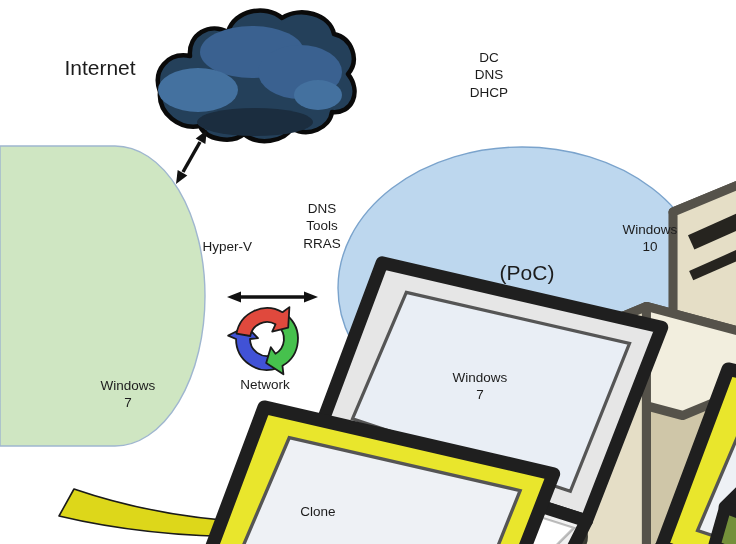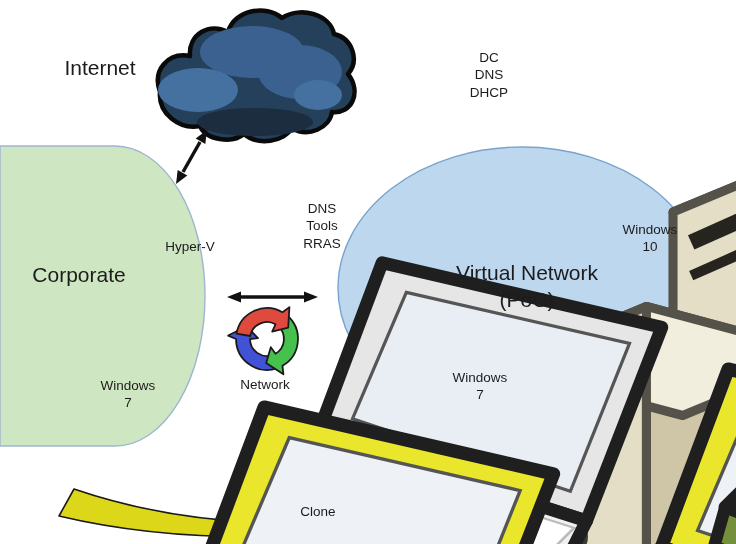--- a/index.html
+++ b/index.html
@@ -114,29 +114,27 @@
     <g transform="translate(267,339)" stroke="#1a1a1a" stroke-width="1.8" stroke-linejoin="round">
       <path transform="rotate(240)" fill="#4152d6" d="M-30.5,-5.4 A31,31 0 0 1 15.5,-26.8 L22.4,-31.9 L21.2,-11.3 L5.2,-7.4 L8.5,-14.7 A17,17 0 0 0 -16.7,-3 Z"></path>
       <path transform="rotate(120)" fill="#46c14d" d="M-30.5,-5.4 A31,31 0 0 1 15.5,-26.8 L22.4,-31.9 L21.2,-11.3 L5.2,-7.4 L8.5,-14.7 A17,17 0 0 0 -16.7,-3 Z"></path>
       <path transform="rotate(0)" fill="#e0493d" d="M-30.5,-5.4 A31,31 0 0 1 15.5,-26.8 L22.4,-31.9 L21.2,-11.3 L5.2,-7.4 L8.5,-14.7 A17,17 0 0 0 -16.7,-3 Z"></path>
     </g>
   </svg>
 
   <div class="lbl lbl-big" style="left:40px;top:54px;width:120px;">Internet</div>
 
   <div class="lbl lbl-big" style="left:4px;top:261px;width:150px;">
-    <div>Corporate</div>
   </div>
 
   <div class="lbl lbl-big" style="left:407px;top:259px;width:240px;">
-    <div>Virtual Network</div>
     <div>(PoC)</div>
   </div>
 
-  <div class="lbl lbl-sm" style="left:140px;top:238px;width:100px;">Hyper-V</div>
+  <div class="lbl lbl-sm" style="left:152px;top:238px;width:100px;text-align:right;">Hyper-V</div>
 
   <div class="lbl lbl-sm" style="left:282px;top:200px;width:80px;">
     <div>DNS</div>
     <div>Tools</div>
     <div>RRAS</div>
   </div>
 
   <div class="lbl lbl-sm" style="left:449px;top:49px;width:80px;">
     <div>DC</div>
     <div>DNS</div>

